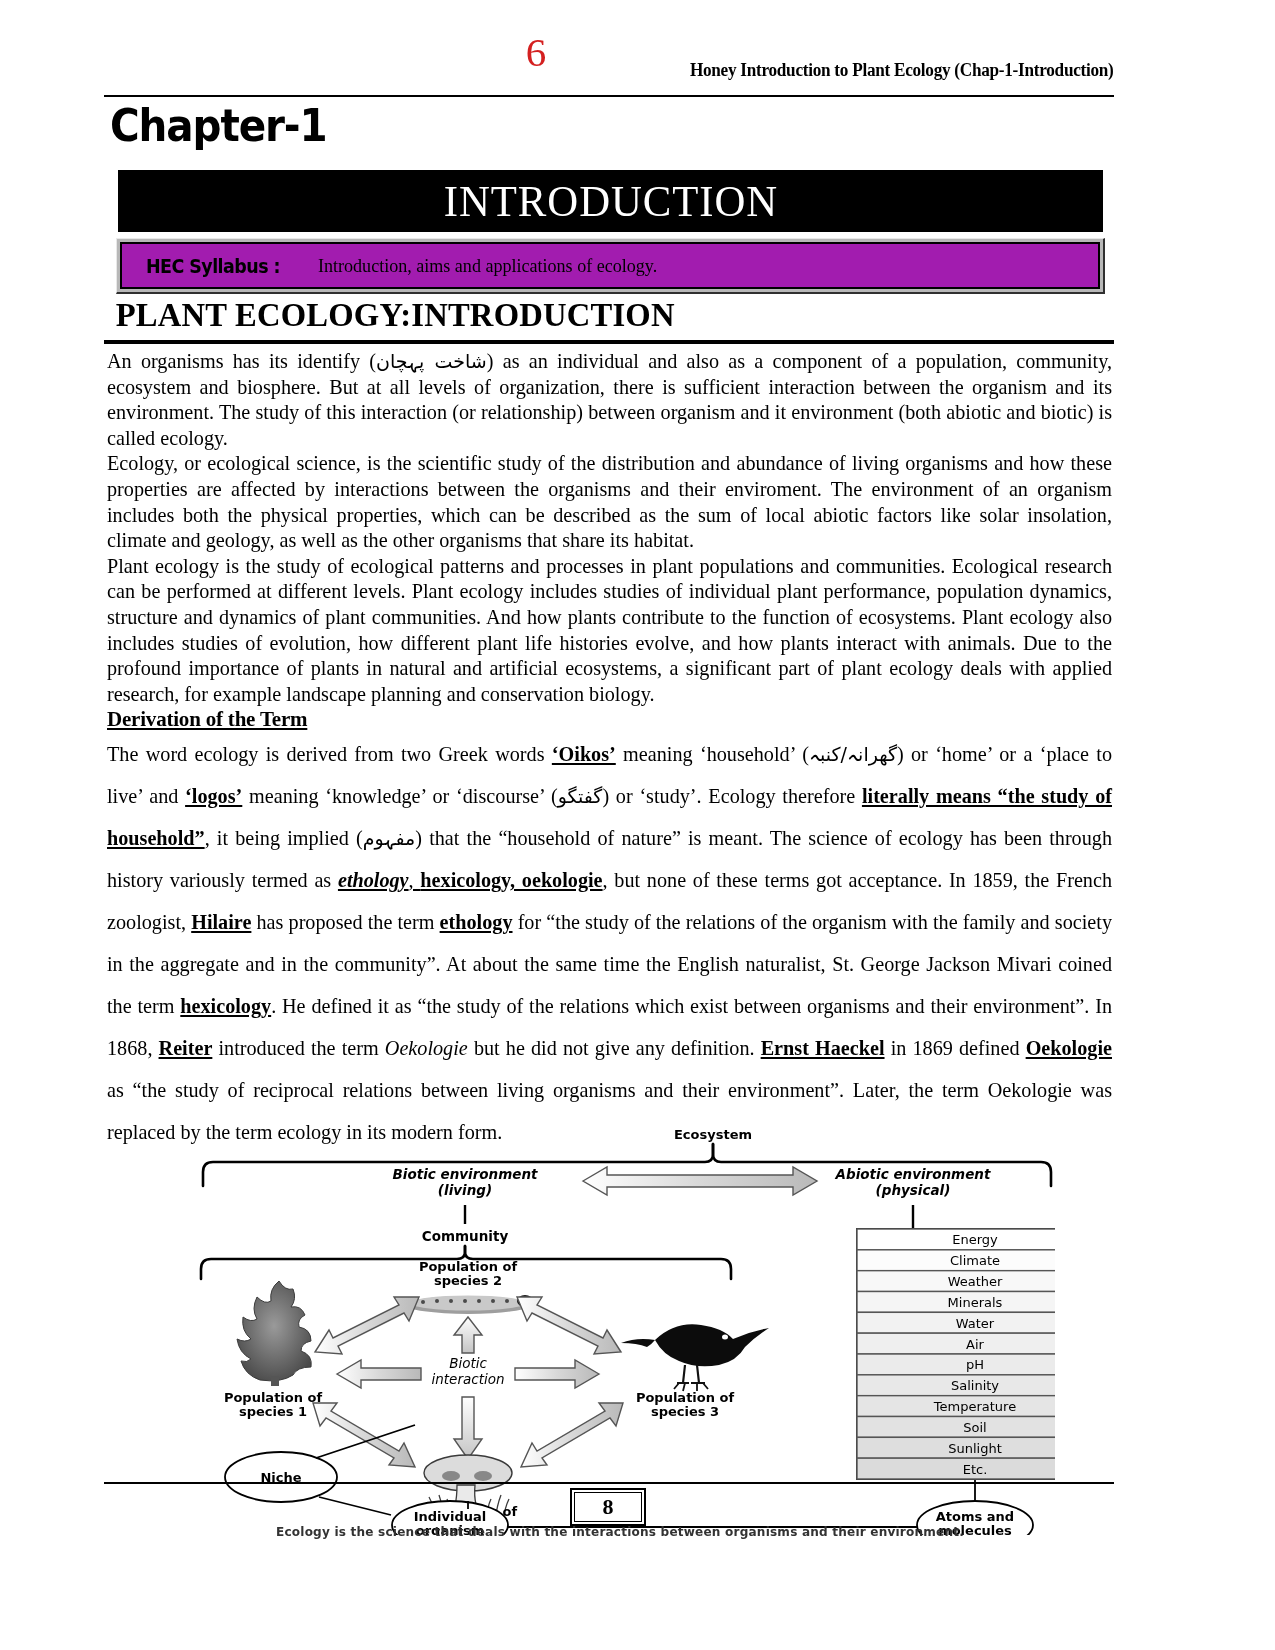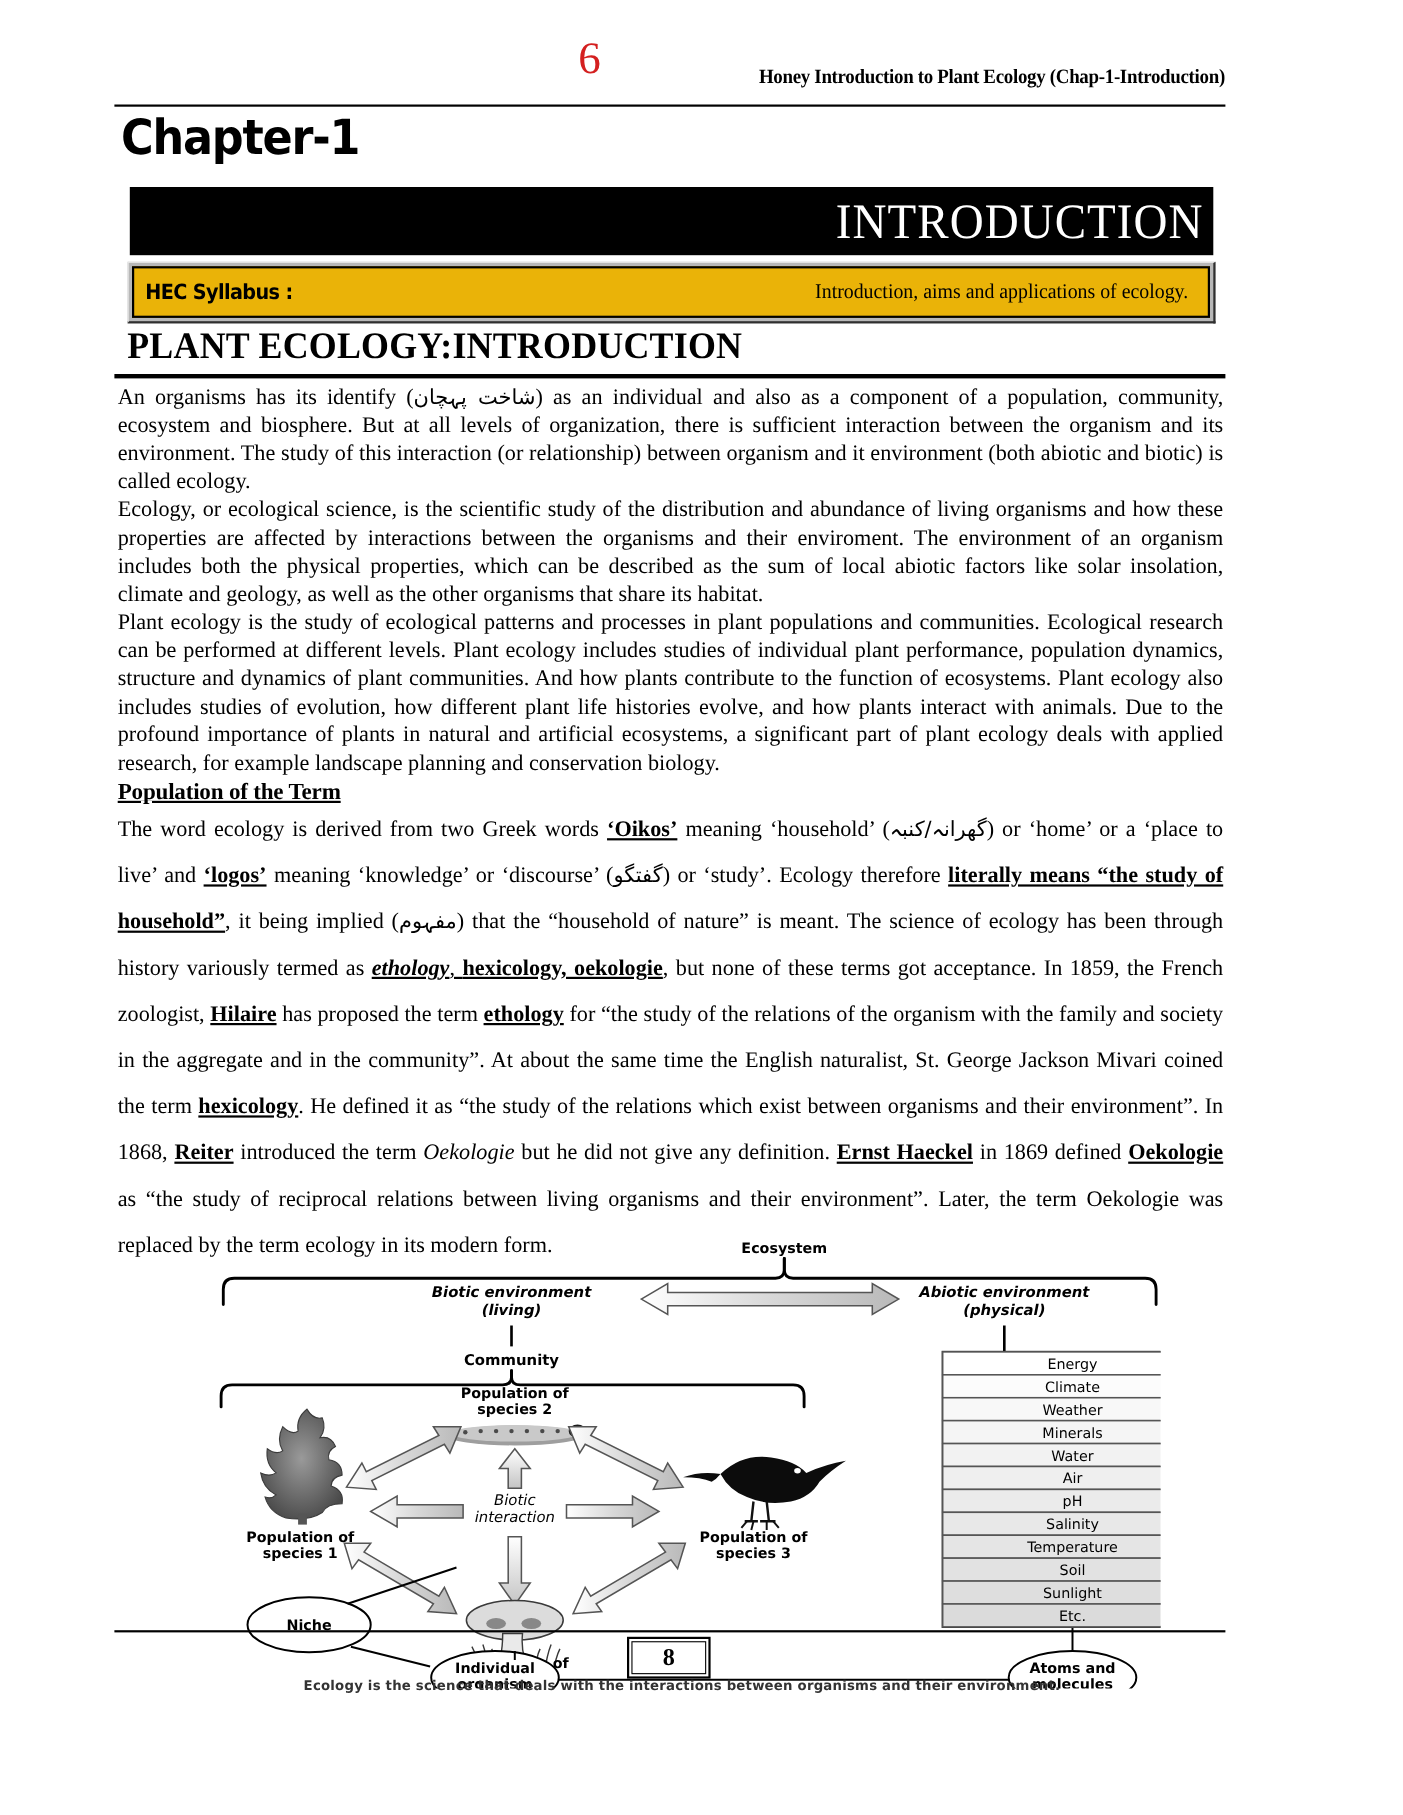--- a/index.html
+++ b/index.html
@@ -73,21 +73,21 @@
   
   .title-bar {
     position: absolute;
     left: 118px; top: 170px;
     width: 985px;
     height: 62px;
     background: #000;
     color: #fff;
     display: flex;
     align-items: center;
-    justify-content: flex-end;
+    justify-content: center;
   }
   .title-bar span {
     font-family: "Liberation Serif", serif;
     font-size: 45px;
     letter-spacing: 1px;
     transform: scaleX(0.95);
   }
 
   
   .syllabus-outer {
@@ -101,25 +101,24 @@
     border-right: 2px solid #303030;
     border-bottom: 2px solid #303030;
     box-sizing: border-box;
     padding: 3px;
   }
   .syllabus-mid {
     width: 100%;
     height: 100%;
     box-sizing: border-box;
     border: 2px solid #000;
-    background: #eab308;
+    background: #a21caf;
     display: flex;
     align-items: center;
-    padding-left: 10px;
-    justify-content: space-between;
+    padding-left: 24px;
   }
   .syllabus-label {
     font-family: "DejaVu Sans", sans-serif;
     font-weight: bold;
     font-size: 19px;
     letter-spacing: -0.6px;
     transform: scaleX(0.92);
     transform-origin: left center;
     white-space: nowrap;
   }
@@ -257,21 +256,21 @@
   <div class="rule-under-heading"></div>
 
   <div class="body">
 
     <p><span>An organisms has its identify (</span><span class="urdu">شاخت پہچان</span><span>) as an individual and also as a component of a population, community, ecosystem and biosphere. But at all levels of organization, there is sufficient interaction between the organism and its environment. </span><span class="b">The study of this interaction (or relationship) between organism and it environment (both abiotic and biotic) is called ecology.</span></p>
 
     <p><span>Ecology, or ecological science, is the scientific study of the distribution and abundance of living organisms and how these properties are affected by interactions between the organisms and their enviroment. The environment of an organism includes both the physical properties, which can be described as the sum of local abiotic factors like solar insolation, climate and geology, as well as the other organisms that share its habitat.</span></p>
 
     <p class="lastline-left"><span>Plant ecology is the study of ecological patterns and processes in plant populations and communities. Ecological research can be performed at different levels. Plant ecology includes studies of individual plant performance, population dynamics, structure and dynamics of plant communities. And how plants contribute to the function of ecosystems. Plant ecology also includes studies of evolution, how different plant life histories evolve, and how plants interact with animals. Due to the profound importance of plants in natural and artificial ecosystems, a significant part of plant ecology deals with applied research, for example landscape planning and conservation biology.</span></p>
 
-    <p class="subhead"><span>Population of the Term</span></p>
+    <p class="subhead"><span>Derivation of the Term</span></p>
 
     <p class="para-deriv lastline-left"><span>The word ecology is derived from two Greek words </span><span class="bu">‘Oikos’</span><span> meaning ‘household’ (</span><span class="urdu">گھرانہ/کنبہ</span><span>) or ‘home’ or a ‘place to live’ and </span><span class="bu">‘logos’</span><span> meaning ‘knowledge’ or ‘discourse’ (</span><span class="urdu">گفتگو</span><span>) or ‘study’. Ecology therefore </span><span class="bu">literally means “the study of household”</span><span>, it being implied (</span><span class="urdu">مفہوم</span><span>) that the “household of nature” is meant. The science of ecology has been through history variously termed as </span><span class="biu">ethology</span><span class="u">, </span><span class="bu">hexicology, oekologie</span><span>, but none of these terms got acceptance. In 1859, the French zoologist, </span><span class="bu">Hilaire</span><span> has proposed the term </span><span class="bu">ethology</span><span> for “the study of the relations of the organism with the family and society in the aggregate and in the community”. At about the same time the English naturalist, St. George Jackson Mivari coined the term </span><span class="bu">hexicology</span><span>. He defined it as “the study of the relations which exist between organisms and their environment”. In 1868, </span><span class="bu">Reiter</span><span> introduced the term </span><span class="i">Oekologie</span><span> but he did not give any definition. </span><span class="bu">Ernst Haeckel</span><span> in 1869 defined </span><span class="bu">Oekologie</span><span> as “the study of reciprocal relations between living organisms and their environment”. Later, the term Oekologie was replaced by the term </span><span class="b">ecology</span><span> in its modern form.</span></p>
   </div>
 
   <div class="figure">
     <svg width="870" height="410" viewBox="0 0 870 410" xmlns="http://www.w3.org/2000/svg">
       <defs>
         <linearGradient id="arrGrad" x1="0" y1="0" x2="1" y2="0">
           <stop offset="0%" stop-color="#ffffff"></stop>
           <stop offset="50%" stop-color="#d8d8d8"></stop>

